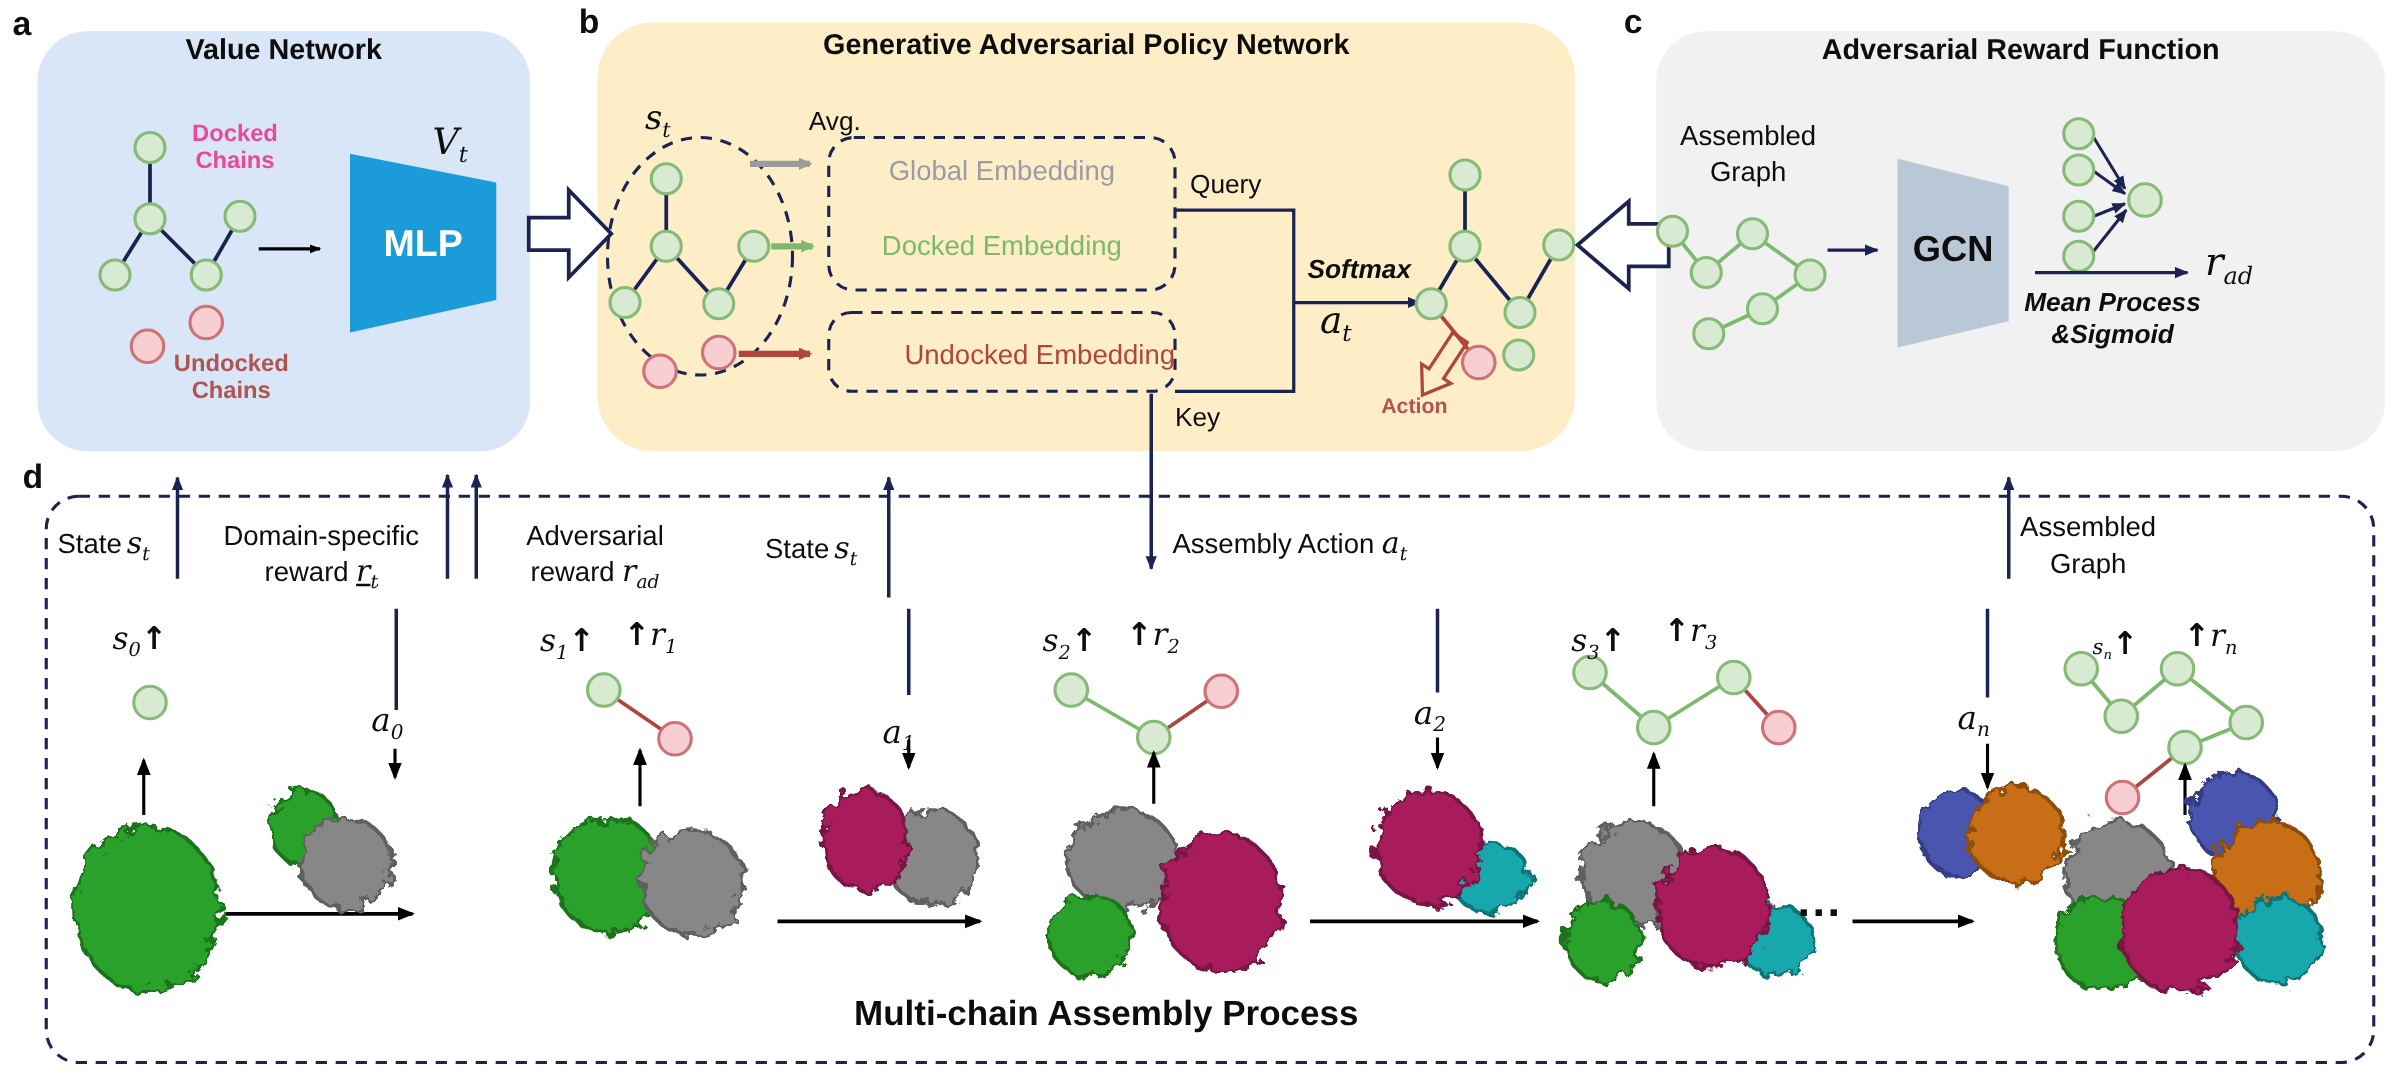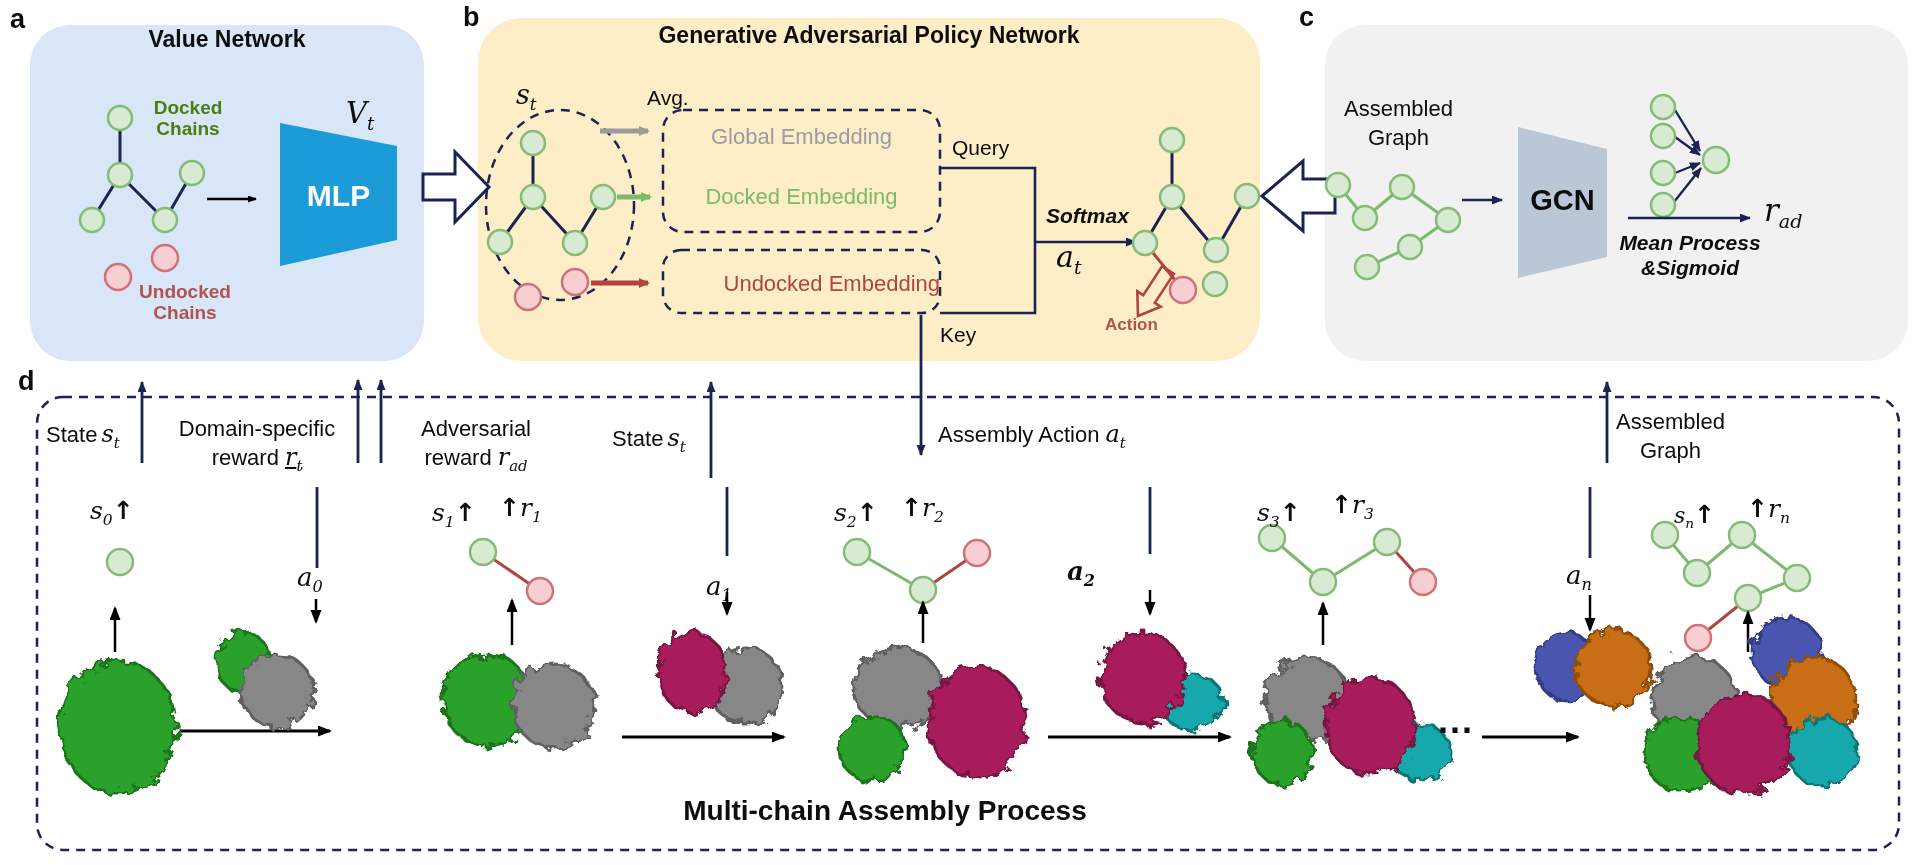--- a/index.html
+++ b/index.html
@@ -17,21 +17,21 @@
   .hollow {fill:#ffffff;stroke:#1b2353;stroke-width:3;stroke-linejoin:miter;}
 
   
   .lbl{position:absolute;color:#0d0d0d;white-space:nowrap;}
   .c{text-align:center;white-space:normal;}
   .pl{font-weight:bold;font-size:27px;}
   .ttl{font-weight:bold;font-size:23px;}
   .m{font-family:"DejaVu Serif",serif;font-style:italic;font-weight:normal;}
   .m sub{font-size:0.62em;}
   .ua{font-family:"DejaVu Sans",sans-serif;font-weight:bold;}
-  .grn{color:#4d7c0f;} .mar{color:#b1534e;}
+  .grn{color:#ec4899;} .mar{color:#b1534e;}
   .emb{font-size:22px;}
   .bi{font-weight:bold;font-style:italic;}
 </style>
 </head>
 <body>
 
 <div id="stage">
 
 <svg id="gfx" width="1924" height="865" viewBox="0 0 1924 865">
   <defs>
@@ -270,20 +270,21 @@
 <div class="lbl c emb" style="left:663px;top:124px;width:277px;color:#9b9ba3;">Global Embedding</div>
 <div class="lbl c emb" style="left:663px;top:184px;width:277px;color:#7cb96d;">Docked Embedding</div>
 <div class="lbl c emb" style="left:663px;top:271px;width:277px;color:#b0453f;text-align:right;">Undocked Embedding</div>
 <div class="lbl" style="left:952px;top:136px;font-size:21px;">Query</div>
 <div class="lbl" style="left:940px;top:323px;font-size:21px;">Key</div>
 <div class="lbl bi" style="left:1046px;top:204px;font-size:21px;">Softmax</div>
 <div class="lbl m" style="left:1056px;top:239px;font-size:30px;"><span>a</span><sub>t</sub></div>
 <div class="lbl mar" style="left:1105px;top:315px;font-weight:bold;font-size:17px;">Action</div>
 
 <div class="lbl pl" style="left:1299px;top:2px;">c</div>
+<div class="lbl ttl c" style="left:1325px;top:26px;width:583px;">Adversarial Reward Function</div>
 <div class="lbl c" style="left:1336px;top:94px;width:125px;font-size:22px;line-height:29px;">
   <div>Assembled</div>
   <div>Graph</div>
 </div>
 <div class="lbl c" style="left:1518px;top:184px;width:89px;font-weight:bold;font-size:29px;">GCN</div>
 <div class="lbl c bi" style="left:1606px;top:230px;width:168px;font-size:21px;line-height:25px;">
   <div>Mean Process</div>
   <div>&amp;Sigmoid</div>
 </div>
 <div class="lbl m" style="left:1764px;top:192px;font-size:31px;"><span>r</span><sub>ad</sub></div>
@@ -309,25 +310,25 @@
 
 <div class="lbl" style="left:432px;top:498px;"><span class="m" style="font-size:25px;"><span>s</span><sub>1</sub></span><span class="ua" style="font-size:25px;">↑</span></div>
 <div class="lbl" style="left:499px;top:493px;"><span class="ua" style="font-size:25px;">↑</span><span class="m" style="font-size:25px;"><span>r</span><sub>1</sub></span></div>
 
 <div class="lbl" style="left:834px;top:498px;"><span class="m" style="font-size:25px;"><span>s</span><sub>2</sub></span><span class="ua" style="font-size:25px;">↑</span></div>
 <div class="lbl" style="left:901px;top:493px;"><span class="ua" style="font-size:25px;">↑</span><span class="m" style="font-size:25px;"><span>r</span><sub>2</sub></span></div>
 
 <div class="lbl" style="left:1257px;top:498px;"><span class="m" style="font-size:25px;"><span>s</span><sub>3</sub></span><span class="ua" style="font-size:25px;">↑</span></div>
 <div class="lbl" style="left:1331px;top:490px;"><span class="ua" style="font-size:25px;">↑</span><span class="m" style="font-size:25px;"><span>r</span><sub>3</sub></span></div>
 
-<div class="lbl" style="left:1674px;top:500px;"><span class="m" style="font-size:22px;"><span>s</span><sub>n</sub></span><span class="ua" style="font-size:25px;">↑</span></div>
+<div class="lbl" style="left:1674px;top:500px;"><span class="m" style="font-size:17px;"><span>s</span><sub>n</sub></span><span class="ua" style="font-size:25px;">↑</span></div>
 <div class="lbl" style="left:1747px;top:494px;"><span class="ua" style="font-size:25px;">↑</span><span class="m" style="font-size:25px;"><span>r</span><sub>n</sub></span></div>
 
 <div class="lbl m" style="left:297px;top:562px;font-size:26px;"><span>a</span><sub>0</sub></div>
 <div class="lbl m" style="left:706px;top:571px;font-size:26px;"><span>a</span><sub>1</sub></div>
-<div class="lbl m" style="left:1067px;top:556px;font-size:26px;font-weight:bold;"><span>a</span><sub>2</sub></div>
+<div class="lbl m" style="left:1131px;top:556px;font-size:26px;"><span>a</span><sub>2</sub></div>
 <div class="lbl m" style="left:1566px;top:560px;font-size:26px;"><span>a</span><sub>n</sub></div>
 
 <div class="lbl" style="left:1438px;top:700px;font-size:36px;font-weight:900;letter-spacing:2px;">...</div>
 
 <div class="lbl ttl c" style="left:585px;top:795px;width:600px;font-size:28px;">Multi-chain Assembly Process</div>
 
 </div>
 
 </body></html>

